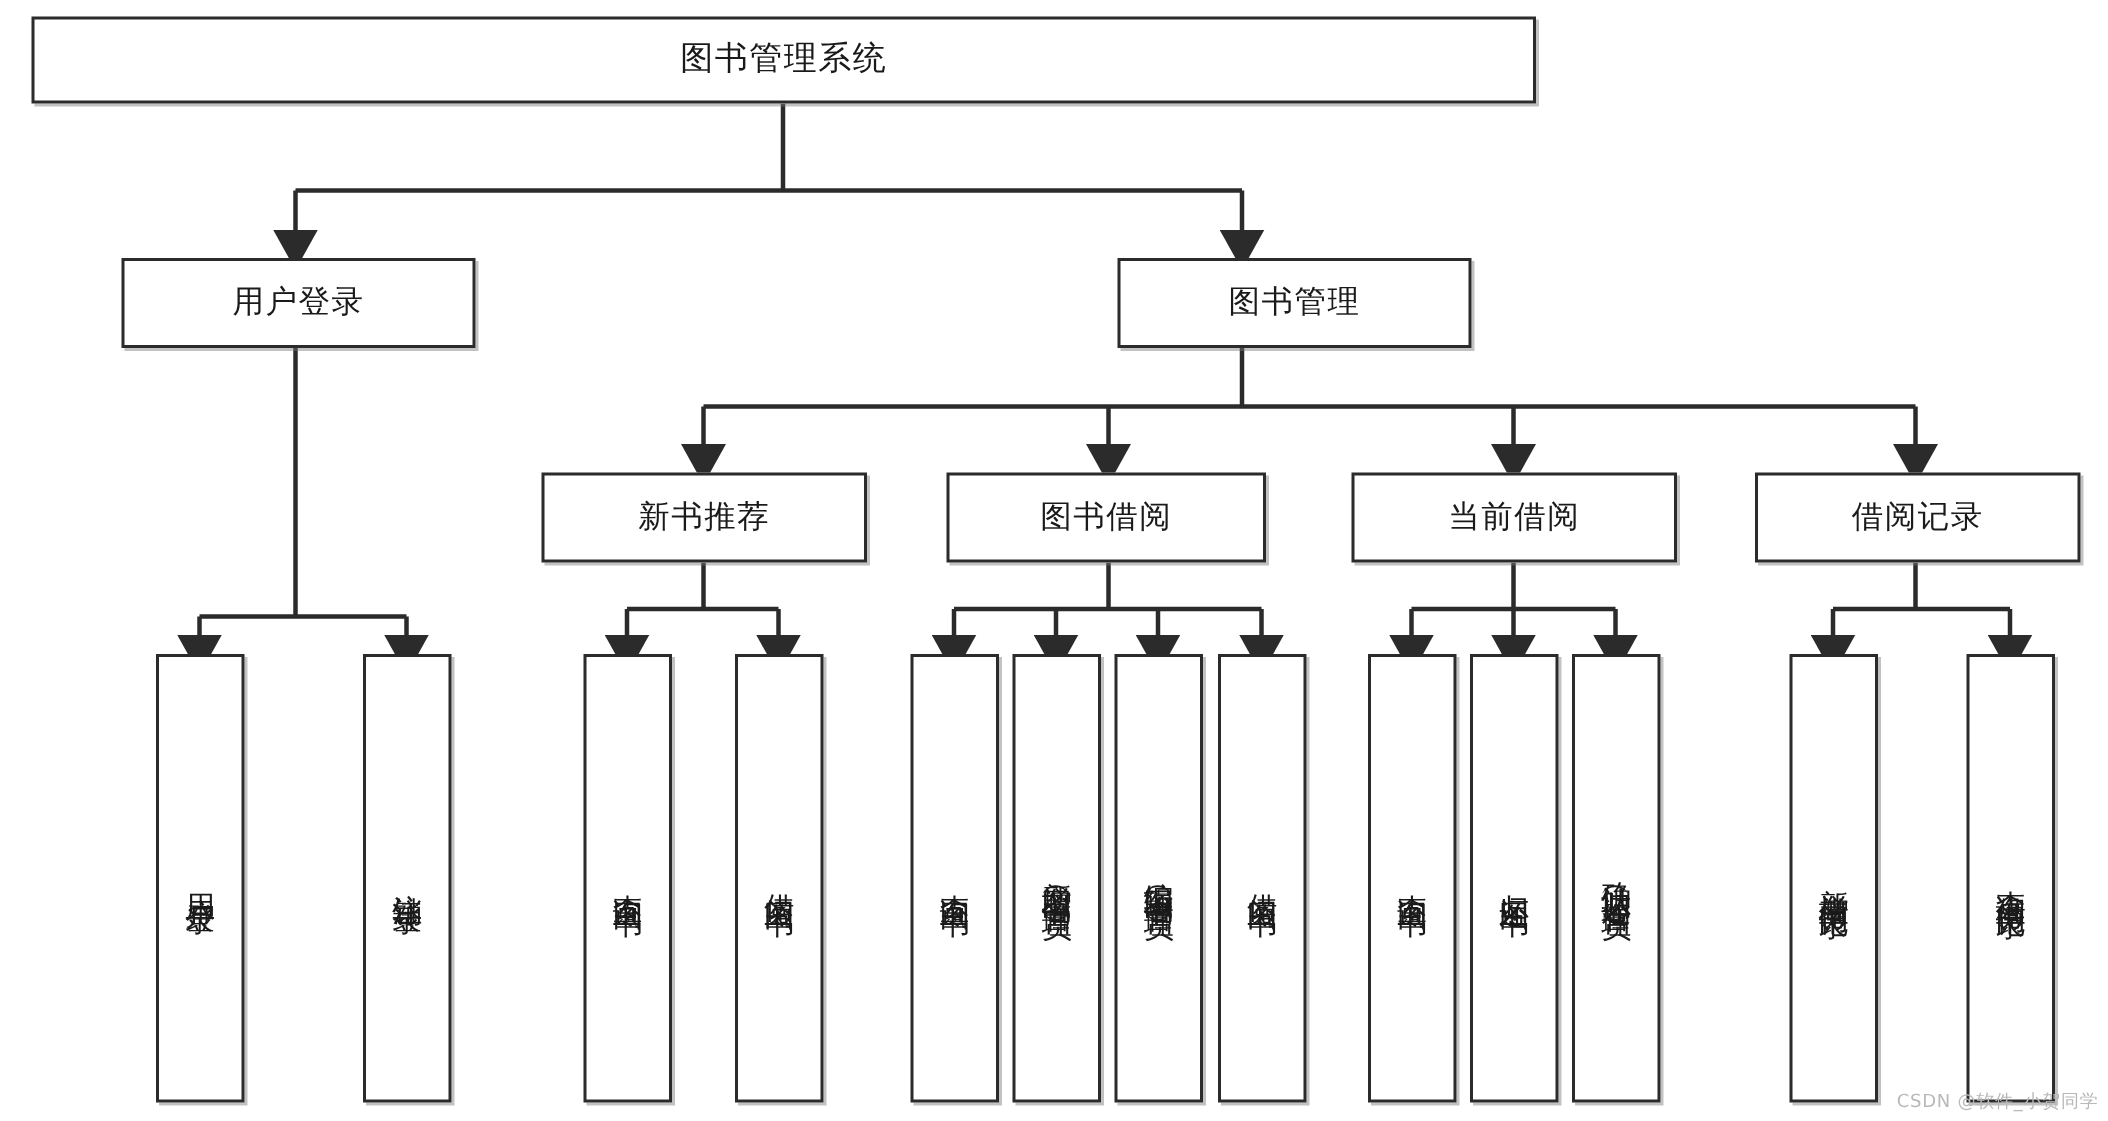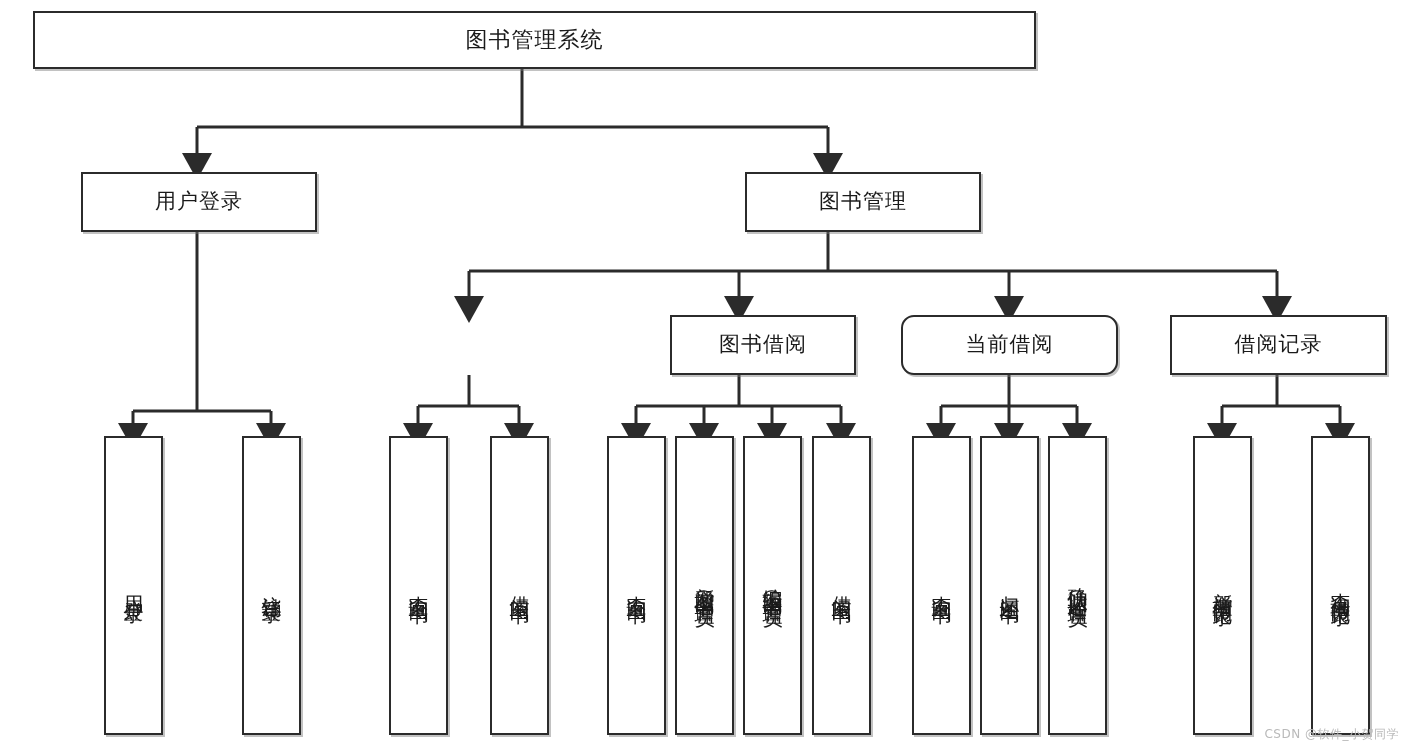--- a/index.html
+++ b/index.html
@@ -51,21 +51,20 @@
     justify-content: center;
   }
   .node.vert .vlabel {
     writing-mode: vertical-rl;
     text-orientation: upright;
     text-align: center;
     white-space: nowrap;
   }
   #root-node {
     font-size: 22px;
-    margin-left: 12px;
   }
   #watermark {
     position: absolute;
     right: 6px;
     bottom: 4px;
     font-size: 12px;
     color: #b9b9b9;
     letter-spacing: 0.5px;
     white-space: nowrap;
     pointer-events: none;
@@ -125,24 +124,25 @@
       <path d="M1340,406 L1340,426" marker-end="url(#arrow)"></path>
     </g>
   </svg>
 
   <div class="node horiz" id="root-node" style="left:21px; top:11px; width:1003px; height:58px;">图书管理系统</div>
 
   <div class="node horiz" style="left:81px; top:172px; width:236px; height:60px;">用户登录</div>
 
   <div class="node horiz" style="left:745px; top:172px; width:236px; height:60px;">图书管理</div>
 
+  <div class="node horiz" style="left:361px; top:315px; width:217px; height:60px;">新书推荐</div>
 
-  <div class="node horiz" style="left:631px; top:315px; width:186px; height:60px;margin-left:39px;">图书借阅</div>
+  <div class="node horiz" style="left:631px; top:315px; width:213px; height:60px;">图书借阅</div>
 
-  <div class="node horiz" style="left:901px; top:315px; width:217px; height:60px;border-radius:13px;">当前借阅</div>
+  <div class="node horiz" style="left:901px; top:315px; width:217px; height:60px;">当前借阅</div>
 
   <div class="node horiz" style="left:1170px; top:315px; width:217px; height:60px;">借阅记录</div>
 
   <div class="node vert" style="left:104px; top:436px; width:59px; height:299px;">
     <span class="vlabel">用户登录</span>
   </div>
 
   <div class="node vert" style="left:242px; top:436px; width:59px; height:299px;">
     <span class="vlabel">注销登录</span>
   </div>

